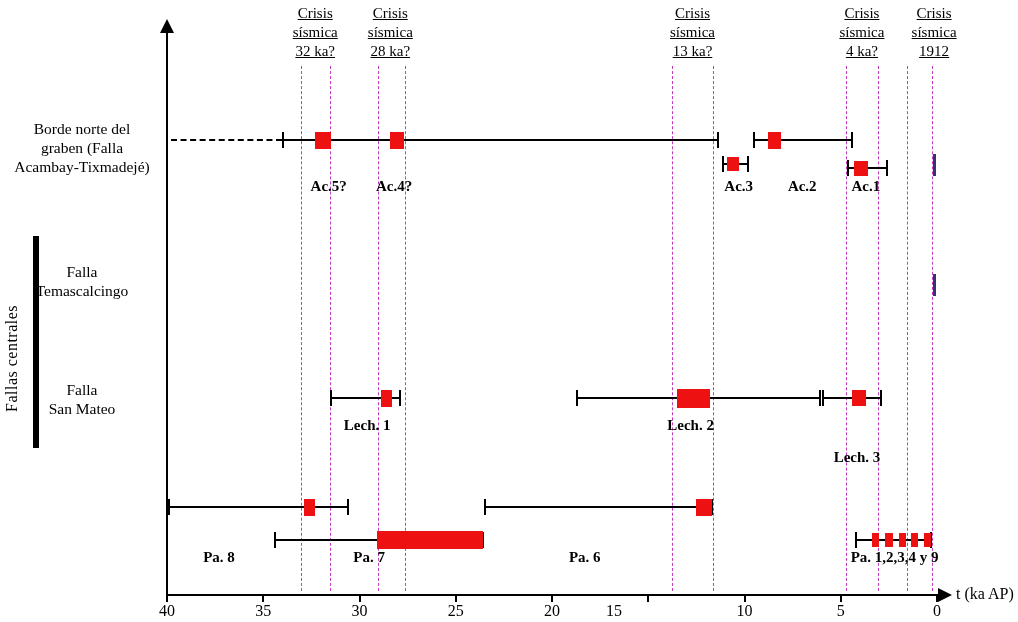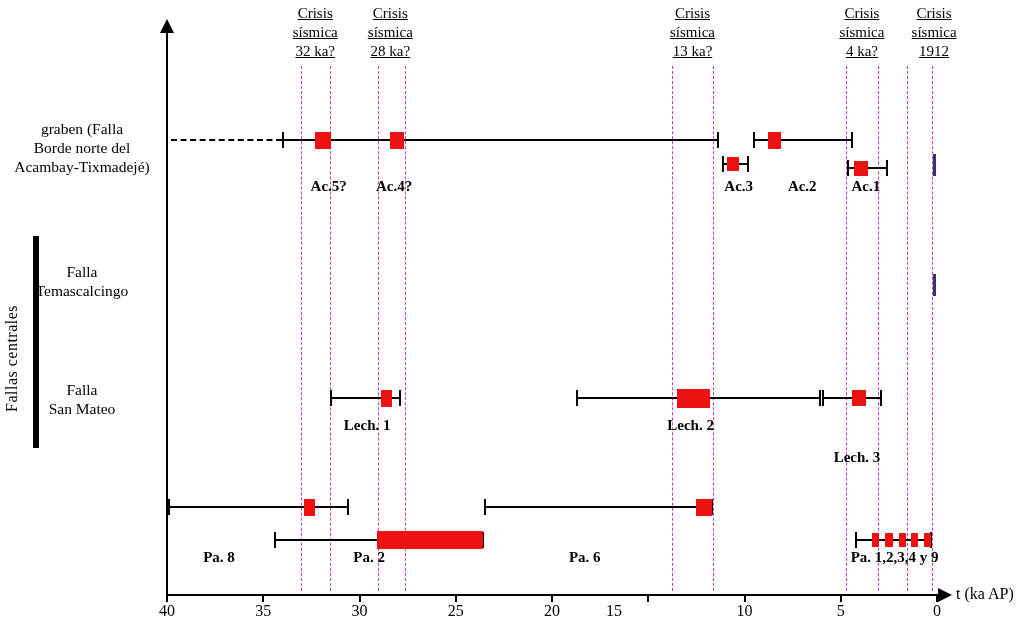--- a/index.html
+++ b/index.html
@@ -88,22 +88,22 @@
         <div>4 ka?</div>
       </div>
       <div class="crisis-line" style="left: 907.125px;"></div>
       <div class="crisis-line" style="left: 932.15px;"></div>
       <div class="crisis-label" style="left: 934.112px; top: 4px;">
         <div>Crisis</div>
         <div>sísmica</div>
         <div>1912</div>
       </div>
       <div class="row-label" style="top: 147px;">
+        <div>Borde norte del</div>
         <div>graben (Falla</div>
-        <div>Borde norte del</div>
         <div>Acambay-Tixmadejé)</div>
       </div>
       <div class="bar dashed" style="left: 170.85px; top: 139px; width: 111.65px;"></div>
       <div class="bar" style="left: 282.5px; top: 139px; width: 435.05px;"></div>
       <div class="cap" style="left: 281.5px; top: 132px;"></div>
       <div class="cap" style="left: 716.55px; top: 132px;"></div>
       <div class="bar" style="left: 723.325px; top: 163px; width: 25.025px;"></div>
       <div class="cap" style="left: 722.325px; top: 156px;"></div>
       <div class="cap" style="left: 747.35px; top: 156px;"></div>
       <div class="bar" style="left: 754.125px; top: 139px; width: 98.175px;"></div>
@@ -161,21 +161,21 @@
       <div class="cap" style="left: 930.225px; top: 532px;"></div>
       <div class="event dated" style="left: 303.675px; top: 498.5px; width: 11.55px; height: 17px;"></div>
       <div class="event dated" style="left: 376.825px; top: 531px; width: 105.875px; height: 18px;"></div>
       <div class="event dated" style="left: 696.375px; top: 498.5px; width: 15.4px; height: 17px;"></div>
       <div class="event dated" style="left: 871.55px; top: 533px; width: 7.7px; height: 14px;"></div>
       <div class="event dated" style="left: 885.025px; top: 533px; width: 7.7px; height: 14px;"></div>
       <div class="event dated" style="left: 898.5px; top: 533px; width: 7.7px; height: 14px;"></div>
       <div class="event dated" style="left: 911.013px; top: 533px; width: 6.7375px; height: 14px;"></div>
       <div class="event dated" style="left: 923.525px; top: 533px; width: 7.7px; height: 14px;"></div>
       <div class="event-label" style="left: 218.975px; top: 557px;">Pa. 8</div>
-      <div class="event-label" style="left: 369.125px; top: 557px;">Pa. 2</div>
+      <div class="event-label" style="left: 369.125px; top: 557px;">Pa. 7</div>
       <div class="event-label" style="left: 584.725px; top: 557px;">Pa. 6</div>
       <div class="event-label" style="left: 894.65px; top: 557px;">Pa. 1,2,3,4 y 9</div>
       <div class="tick" style="left: 166px;"></div>
       <div class="tick-label" style="left: 167px;">40</div>
       <div class="tick" style="left: 262.25px;"></div>
       <div class="tick-label" style="left: 263.25px;">35</div>
       <div class="tick" style="left: 358.5px;"></div>
       <div class="tick-label" style="left: 359.5px;">30</div>
       <div class="tick" style="left: 454.75px;"></div>
       <div class="tick-label" style="left: 455.75px;">25</div>

